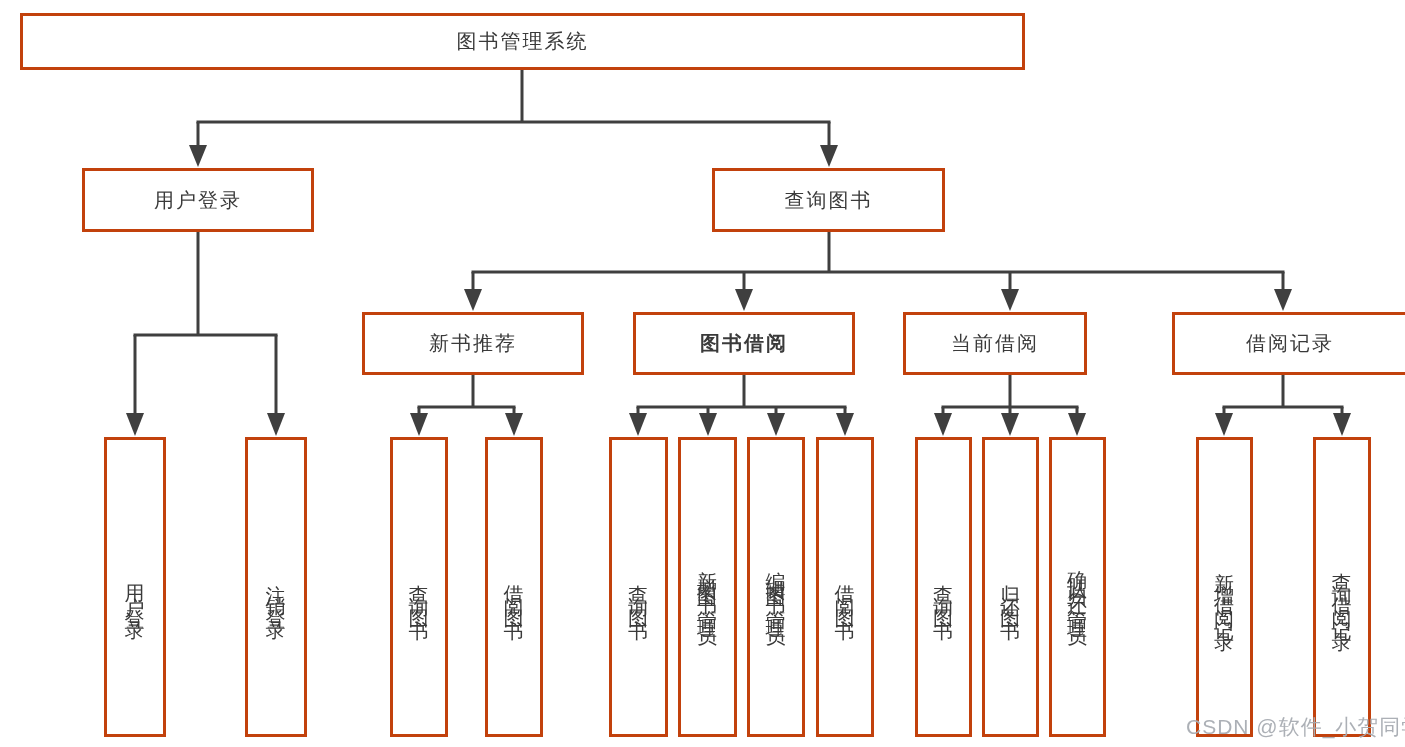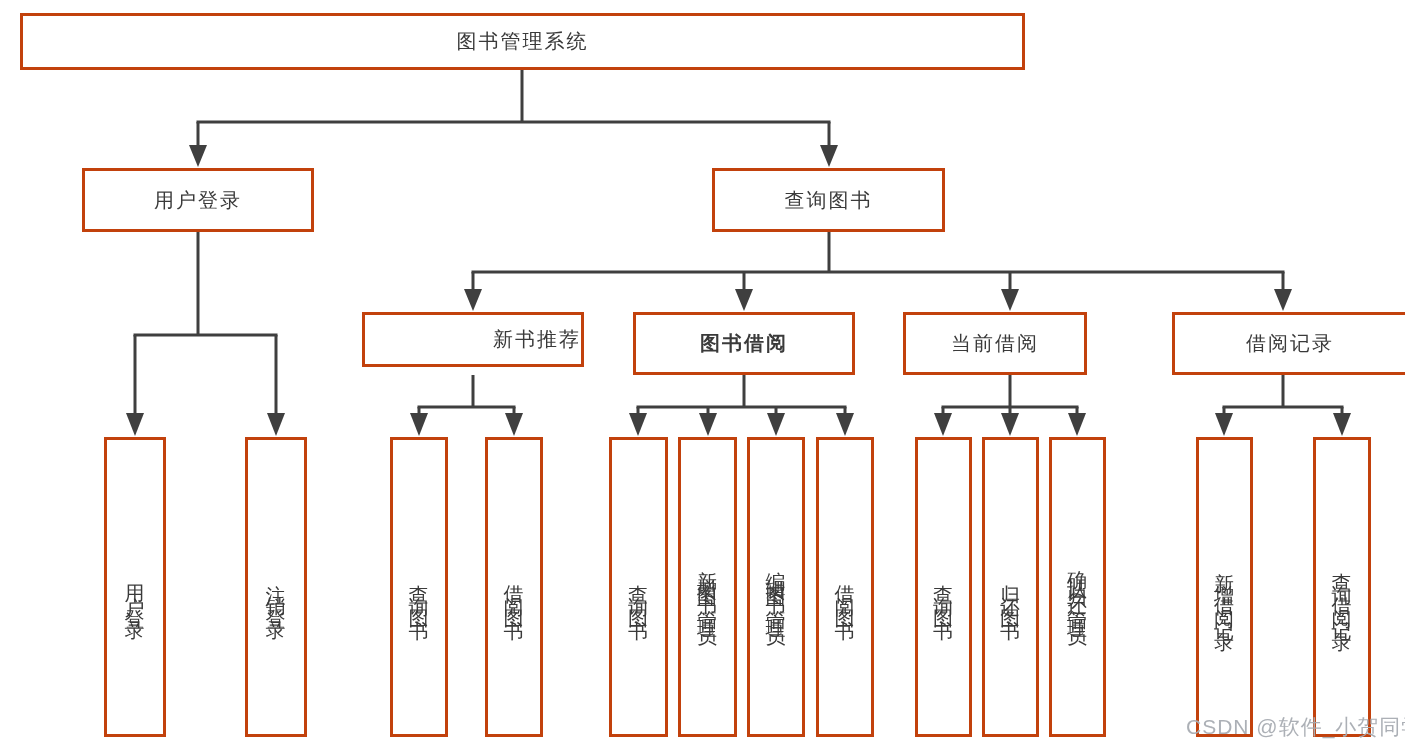--- a/index.html
+++ b/index.html
@@ -55,21 +55,21 @@
     white-space: nowrap;
   }
   .v-label.tight {
     letter-spacing: 8px;
     padding-top: 8px;
   }
   
   #node-root          { left: 20px;   top: 13px;  width: 1005px; height: 57px; }
   #node-user-login    { left: 82px;   top: 168px; width: 232px;  height: 64px; }
   #node-book-mgmt     { left: 712px;  top: 168px; width: 233px;  height: 64px; }
-  #node-new-books     { left: 362px;  top: 312px; width: 222px;  height: 55px; justify-content: flex-end; }
+  #node-new-books     { left: 362px;  top: 312px; width: 222px;  height: 63px; }
   #node-book-borrow   { left: 633px;  top: 312px; width: 222px;  height: 63px; font-weight: bold; }
   #node-current-borrow{ left: 903px;  top: 312px; width: 184px;  height: 63px; }
   #node-borrow-records{ left: 1172px; top: 312px; width: 236px;  height: 63px; }
   #node-login         { left: 104px;  top: 437px; width: 62px;   height: 300px; }
   #node-logout        { left: 245px;  top: 437px; width: 62px;   height: 300px; }
   #node-nb-query      { left: 390px;  top: 437px; width: 58px;   height: 300px; }
   #node-nb-borrow     { left: 485px;  top: 437px; width: 58px;   height: 300px; }
   #node-bb-query      { left: 609px;  top: 437px; width: 59px;   height: 300px; }
   #node-bb-add        { left: 678px;  top: 437px; width: 59px;   height: 300px; }
   #node-bb-edit       { left: 747px;  top: 437px; width: 58px;   height: 300px; }

